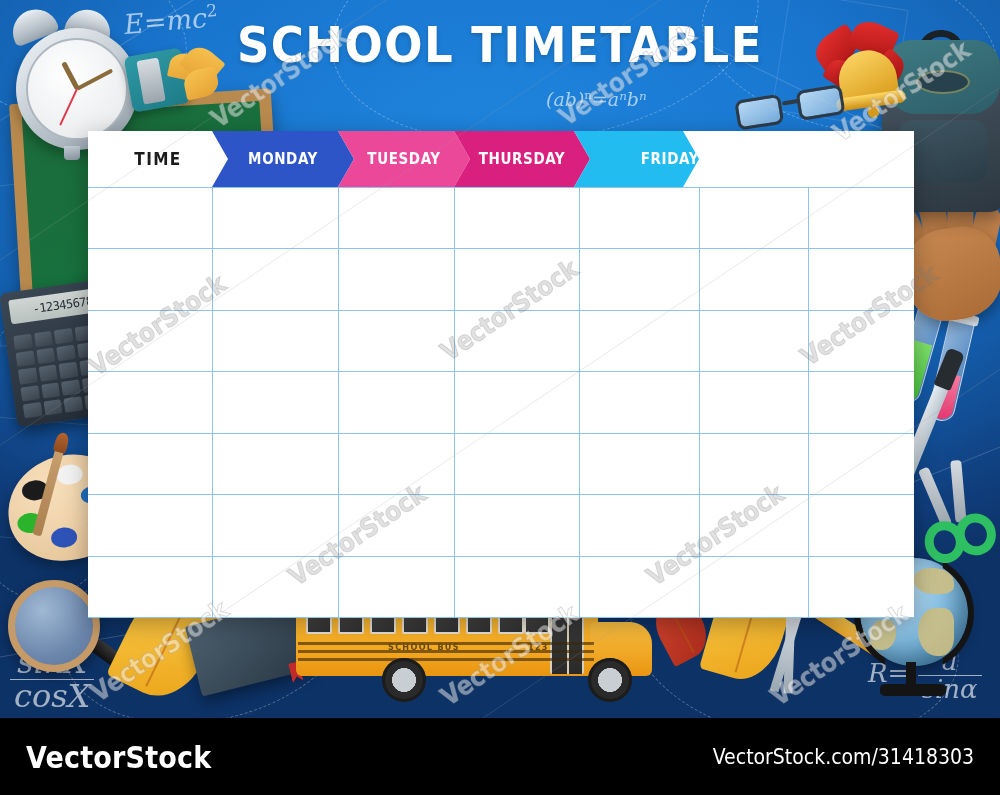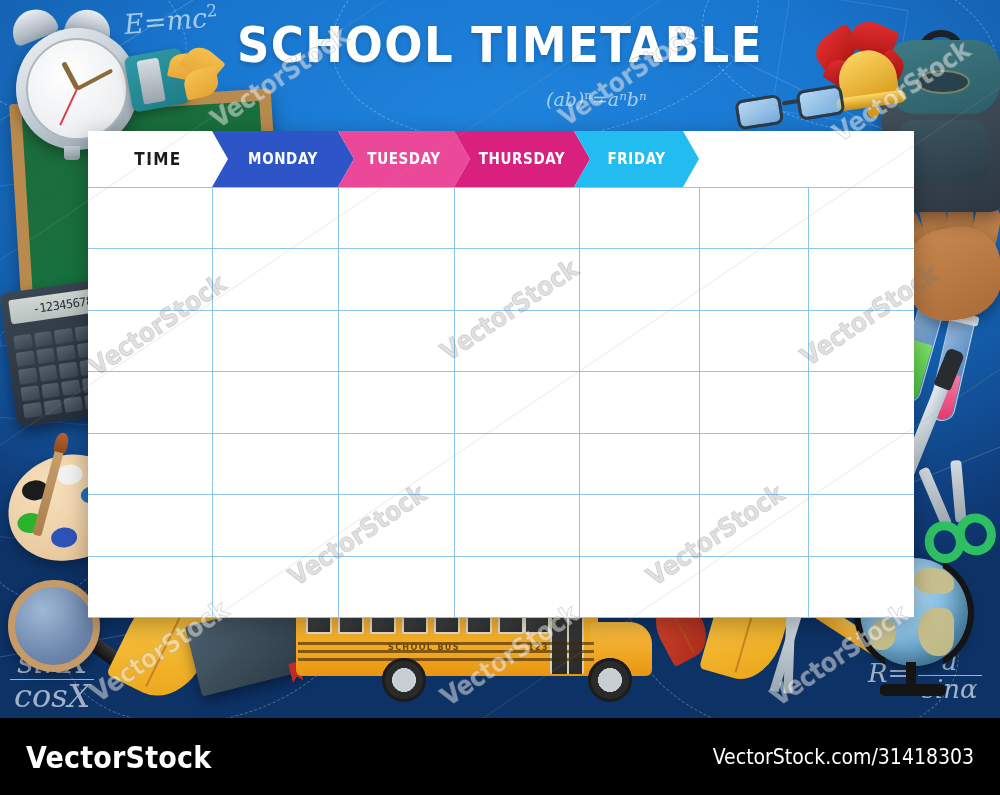--- a/index.html
+++ b/index.html
@@ -722,21 +722,21 @@
         </div>
         <div class="tab" style="width:142px; background:#2d55c8;">
           <span>MONDAY</span>
         </div>
         <div class="tab" style="width:132px; background:#ec4899;">
           <span>TUESDAY</span>
         </div>
         <div class="tab" style="width:136px; background:#d9207f;">
           <span>THURSDAY</span>
         </div>
-        <div class="tab" style="width:125px; background:#22bcf0;">
+        <div class="tab" style="width:125px; background:#22bcf0;justify-content:flex-end;">
           <span>FRIDAY</span>
         </div>
       </div>
 
       <div id="grid">
 
         <div class="gline-h" style="top:0px;"></div>
         <div class="gline-h" style="top:61px;"></div>
         <div class="gline-h" style="top:123px;"></div>
         <div class="gline-h" style="top:184px;"></div>

